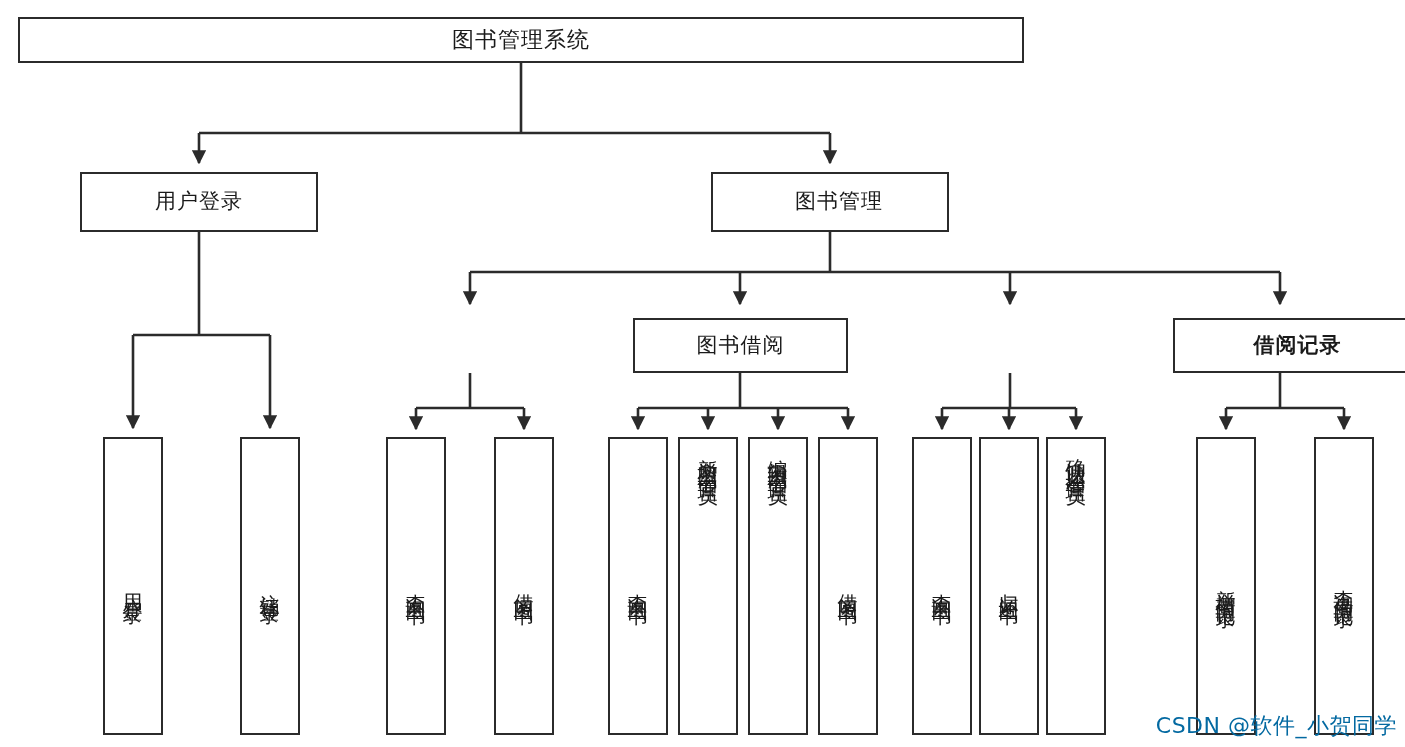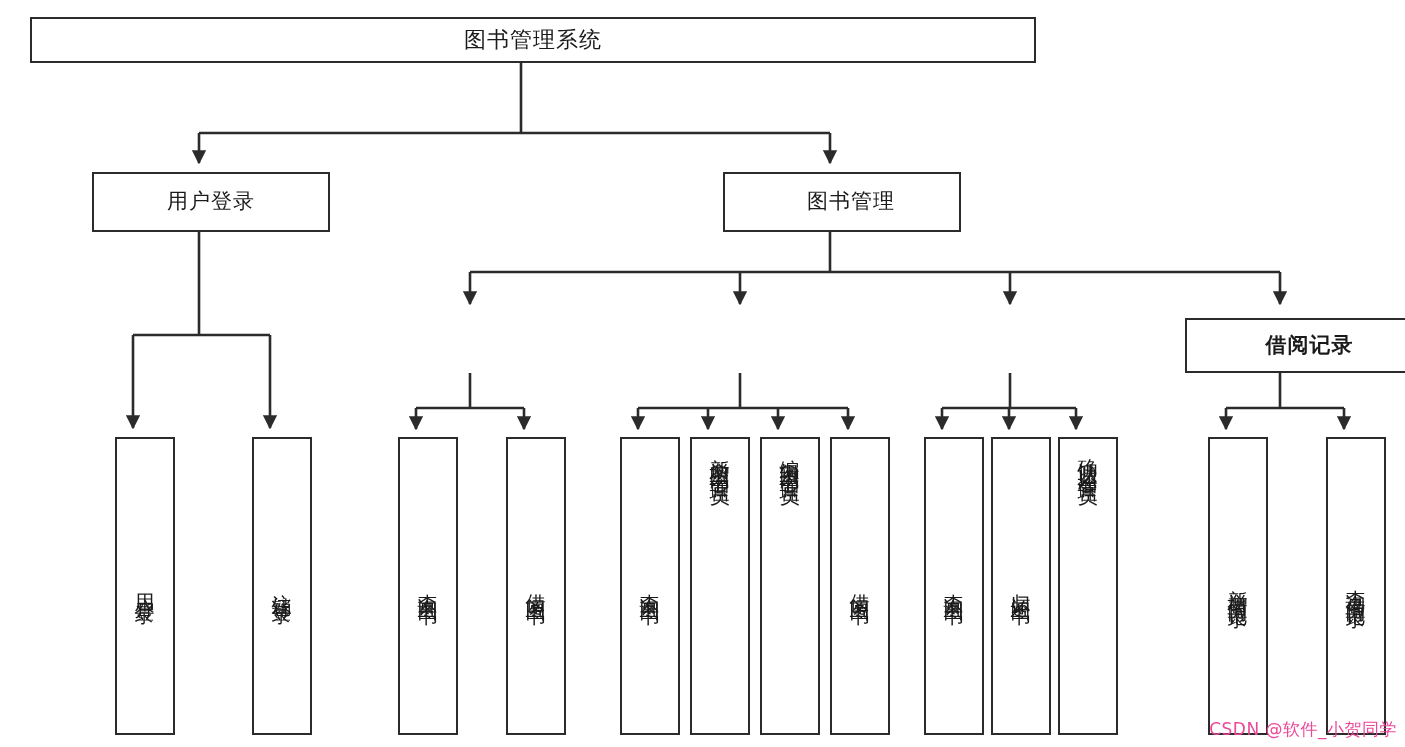--- a/index.html
+++ b/index.html
@@ -26,21 +26,20 @@
   }
   .node {
     position: absolute;
     box-sizing: border-box;
     border: 2px solid #2b2b2b;
     background: #ffffff;
     display: flex;
     align-items: center;
     justify-content: center;
     color: #1a1a1a;
-    margin-left: 12px;
   }
   .node.horiz {
     font-size: 21px;
     letter-spacing: 1px;
     line-height: 1.2;
   }
   .node.root {
     font-size: 22px;
   }
   .node.leaf {
@@ -66,22 +65,22 @@
     justify-content: center;
   }
   .leaf-top .leaf-inner {
     align-items: flex-start;
     padding-top: 4px;
   }
   #watermark {
     position: absolute;
     right: 8px;
     bottom: 6px;
-    font-size: 17px;
-    color: #ec4899;
+    font-size: 22px;
+    color: #0369a1;
     letter-spacing: 0.5px;
     white-space: nowrap;
   }
 </style>
 </head>
 <body>
 
 <div id="canvas">
 
   <svg id="edges" viewBox="0 0 1405 747" width="1405" height="747" xmlns="http://www.w3.org/2000/svg">
@@ -141,20 +140,23 @@
 
   <div class="node horiz" style="left:80px; top:172px; width:238px; height:60px;">
     <span>用户登录</span>
   </div>
 
   <div class="node horiz" style="left:711px; top:172px; width:238px; height:60px;padding-left:18px;">
     <span>图书管理</span>
   </div>
 
 
+  <div class="node horiz" style="left:633px; top:318px; width:215px; height:55px;">
+    <span>图书借阅</span>
+  </div>
 
 
   <div class="node horiz" style="left:1173px; top:318px; width:249px; height:55px;font-weight:bold;">
     <span>借阅记录</span>
   </div>
 
   <div class="node leaf" style="left:103px; top:437px; width:60px; height:298px;">
     <div class="leaf-inner">
       <span class="vtext">用户登录</span>
     </div>

